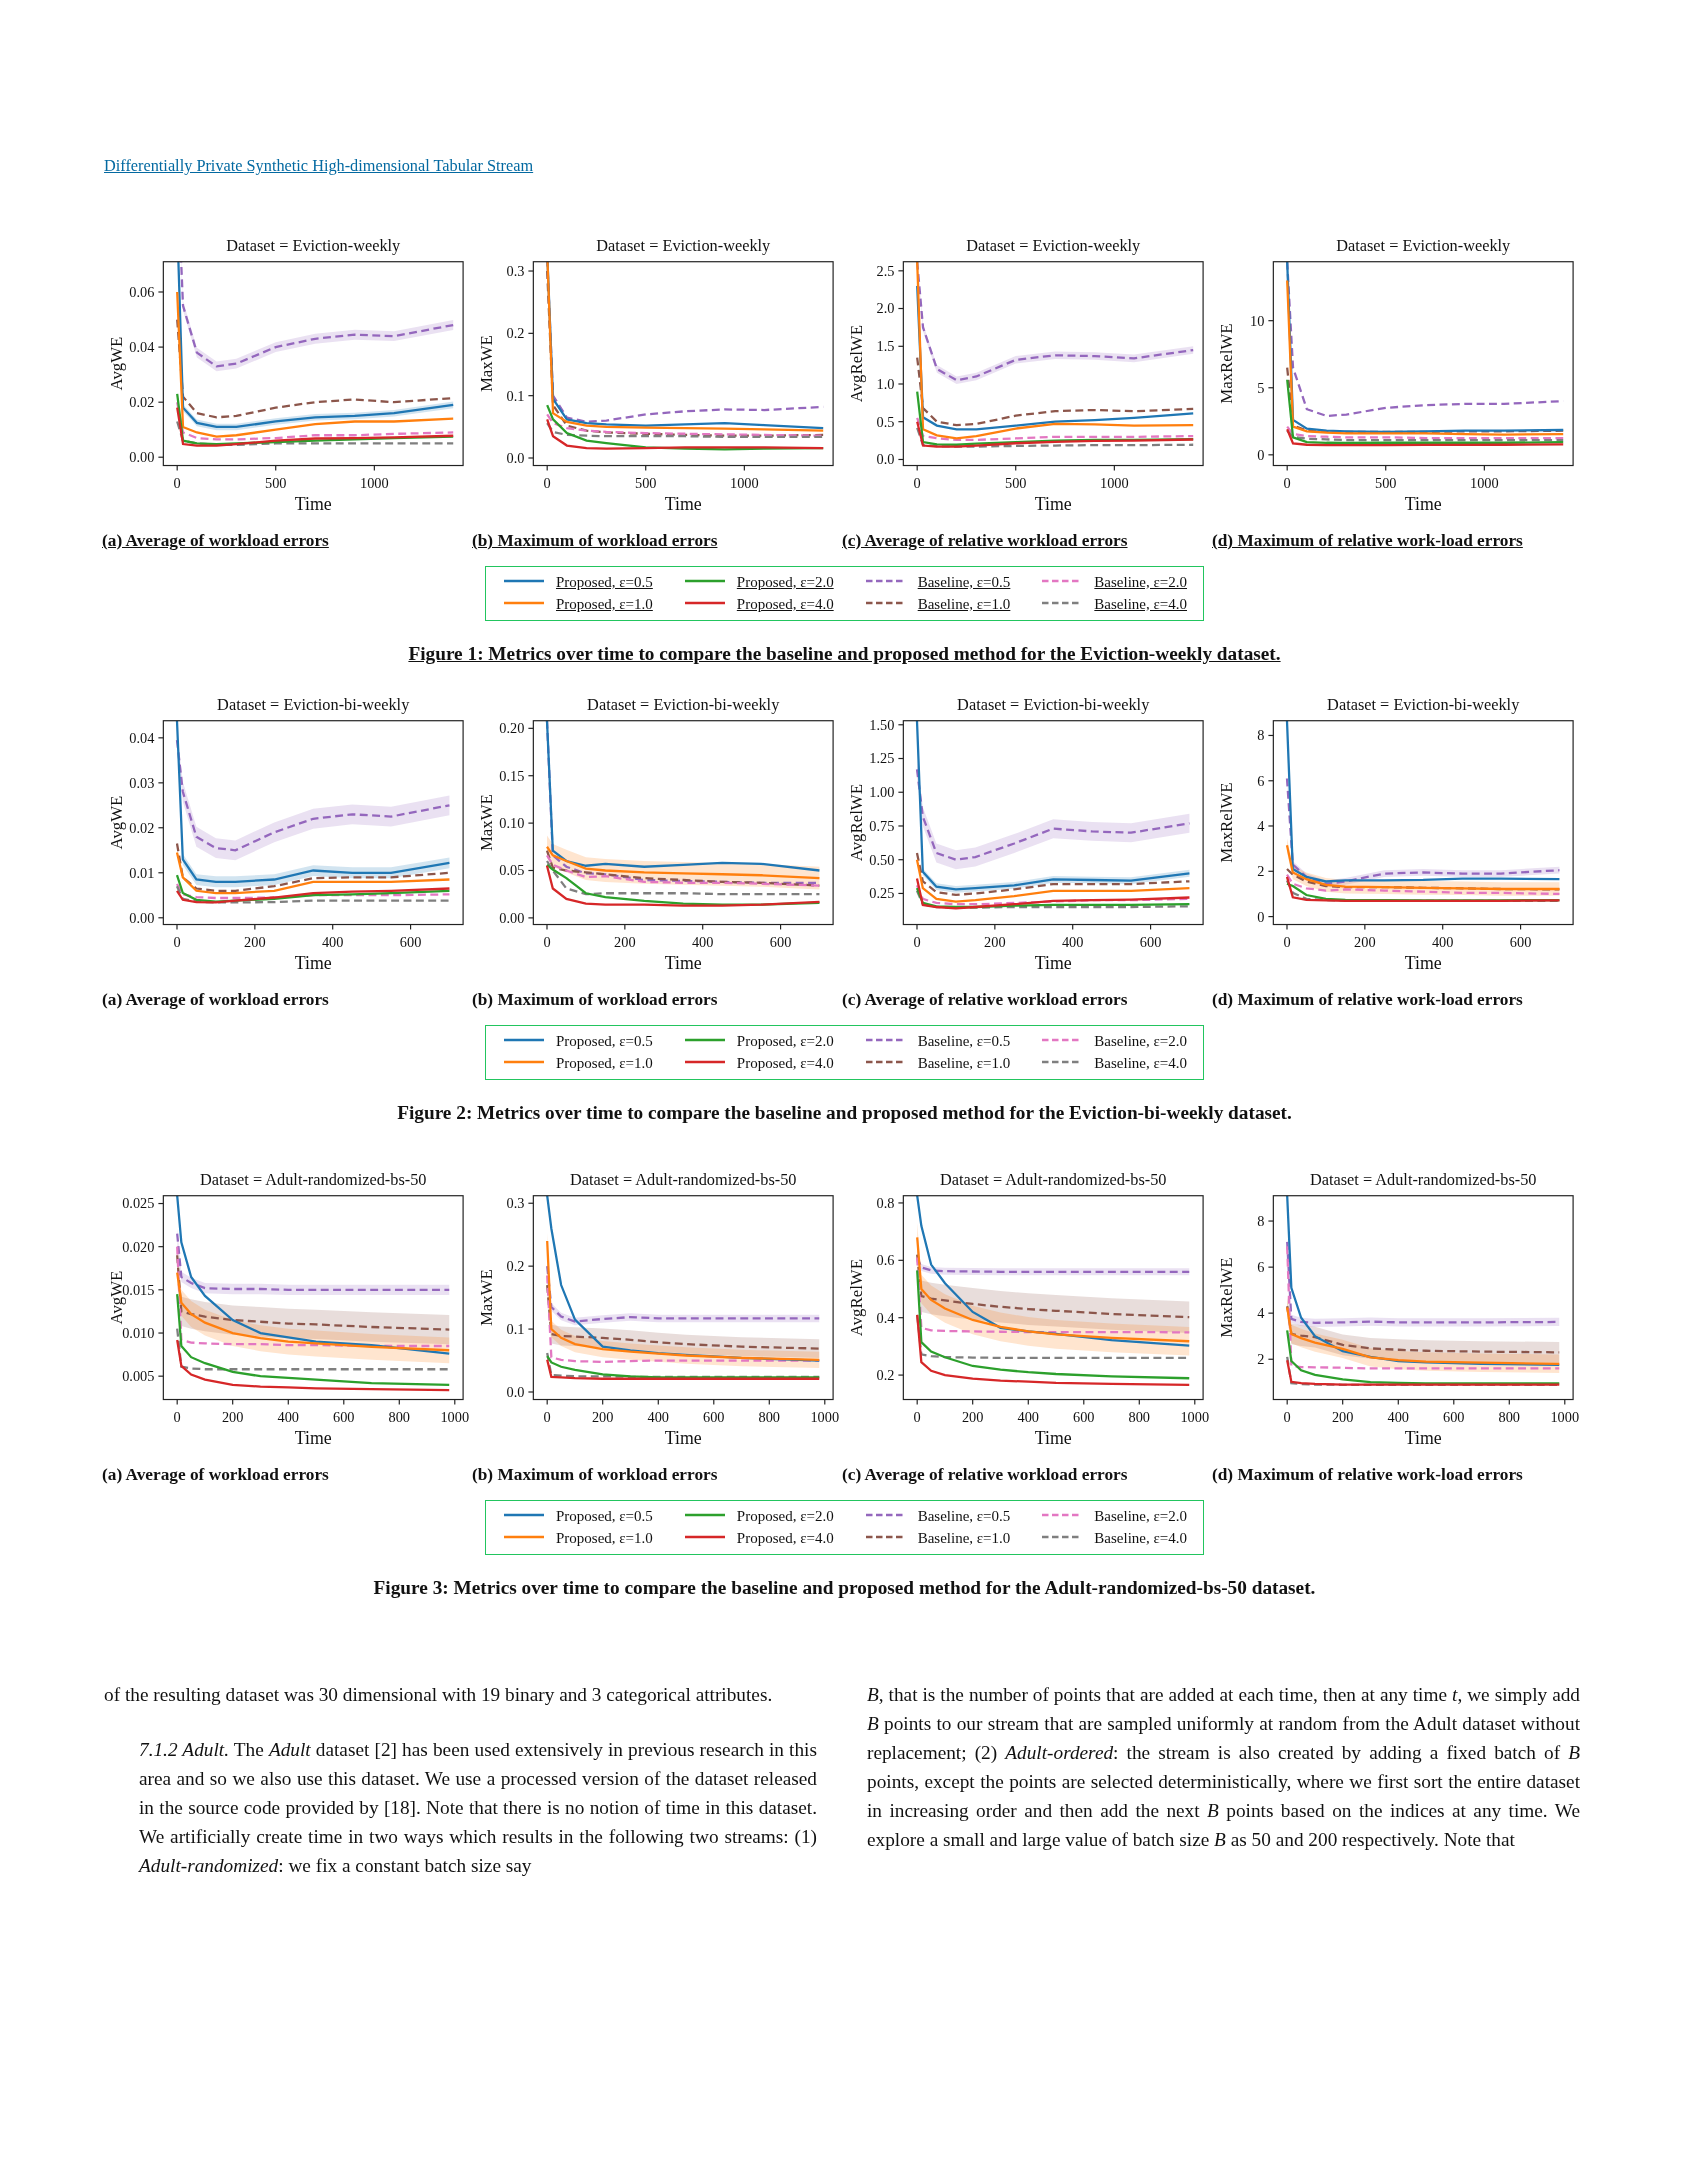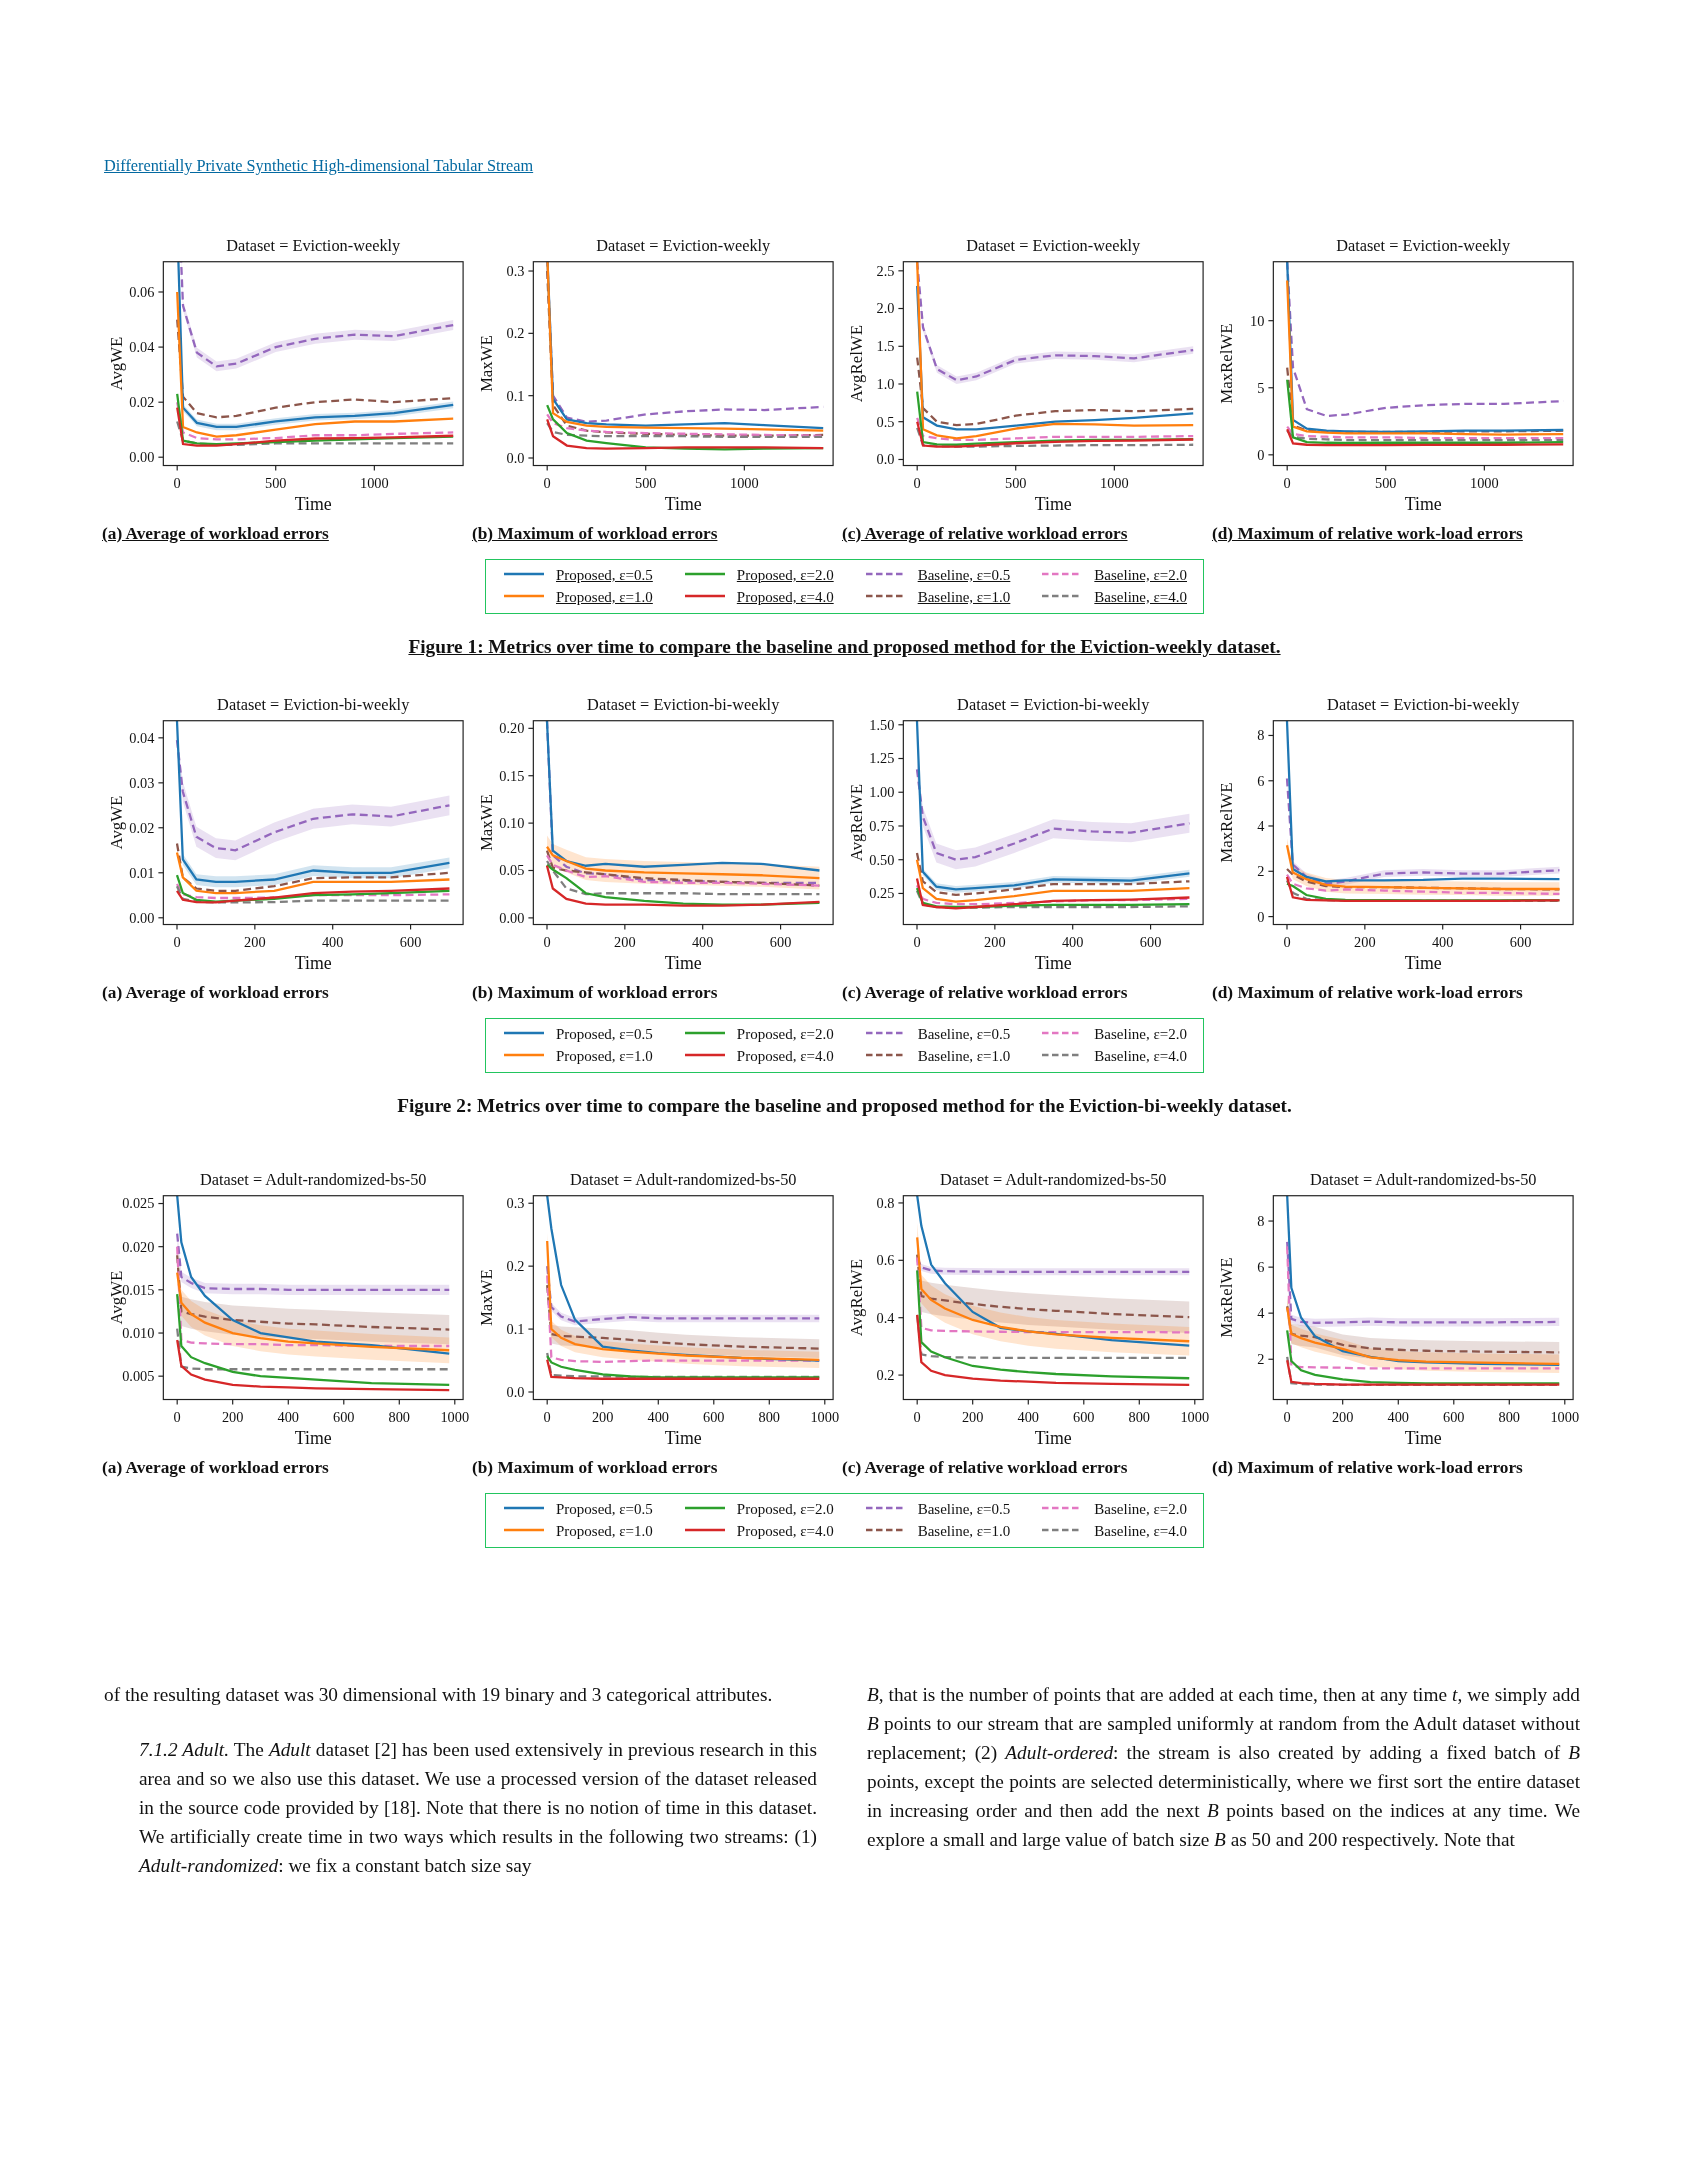--- a/index.html
+++ b/index.html
@@ -1,21 +1,21 @@
 <!DOCTYPE html>
 <html><head>
 <meta charset="utf-8">
 <style>
   html,body{margin:0;padding:0;background:#fff;}
   body{width:1683px;height:2178px;position:relative;font-family:"Liberation Serif",serif;color:#111;}
   .running-header{position:absolute;left:104px;top:156px;font-size:16.3px;color:#0369a1;text-decoration:underline;}
   .figure-block{position:absolute;left:102px;width:1485px;}
   .charts-row{display:flex;}
   .chart{width:370px;height:285px;}
-  .subcaps-row{display:flex;margin-top:4px;}
+  .subcaps-row{display:flex;margin-top:11px;}
   .subcap{width:370px;box-sizing:border-box;padding-right:57px;font-weight:bold;font-size:17.3px;line-height:1.5;}
   .legend-box{margin:12px auto 0;width:-moz-fit-content;width:fit-content;border:1px solid #22c55e;padding:7px 16px;display:grid;grid-template-columns:repeat(4,auto);column-gap:30px;row-gap:5px;background:#fff;}
   .legend-entry{display:flex;align-items:center;gap:10px;font-size:15px;white-space:nowrap;}
   .legend-swatch{flex:0 0 auto;}
   .fig-caption{margin-top:22px;text-align:center;font-weight:bold;font-size:19.3px;}
   .body-col{position:absolute;top:1680px;width:713px;font-size:19.3px;line-height:29px;text-align:justify;}
   .col-left{left:104px;}
   .col-right{left:867px;}
   .para{margin:0;}
   .para + .para{margin-top:26px;margin-left:35px;}
@@ -666,20 +666,21 @@
           </svg></span>
         <span>Baseline, ε=1.0</span>
       </div>
     <div class="legend-entry">
         <span class="legend-swatch"><svg width="44" height="12" viewBox="0 0 44 12" xmlns="http://www.w3.org/2000/svg">
             <line x1="2" y1="6" x2="42" y2="6" stroke="#7f7f7f" stroke-width="2.6" stroke-dasharray="6.5 3.5"></line>
           </svg></span>
         <span>Baseline, ε=4.0</span>
       </div>
   </div>
+  <div class="fig-caption">Figure 3: Metrics over time to compare the baseline and proposed method for the Adult-randomized-bs-50 dataset.</div>
 </div>
 
 <div class="body-col col-left">
   <p class="para"><span>of the resulting dataset was 30 dimensional with 19 binary and 3 categorical attributes.</span></p>
   <p class="para"><span class="it">7.1.2 Adult.</span><span> The </span><span class="it">Adult</span><span> dataset [2] has been used extensively in previous research in this area and so we also use this dataset. We use a processed version of the dataset released in the source code provided by [18]. Note that there is no notion of time in this dataset. We artificially create time in two ways which results in the following two streams: (1) </span><span class="it">Adult-randomized</span><span>: we fix a constant batch size say</span></p>
 </div>
 <div class="body-col col-right">
   <p class="para"><span class="it">B</span><span>, that is the number of points that are added at each time, then at any time </span><span class="it">t</span><span>, we simply add </span><span class="it">B</span><span> points to our stream that are sampled uniformly at random from the Adult dataset without replacement; (2) </span><span class="it">Adult-ordered</span><span>: the stream is also created by adding a fixed batch of </span><span class="it">B</span><span> points, except the points are selected deterministically, where we first sort the entire dataset in increasing order and then add the next </span><span class="it">B</span><span> points based on the indices at any time. We explore a small and large value of batch size </span><span class="it">B</span><span> as 50 and 200 respectively. Note that</span></p>
 </div>
 

